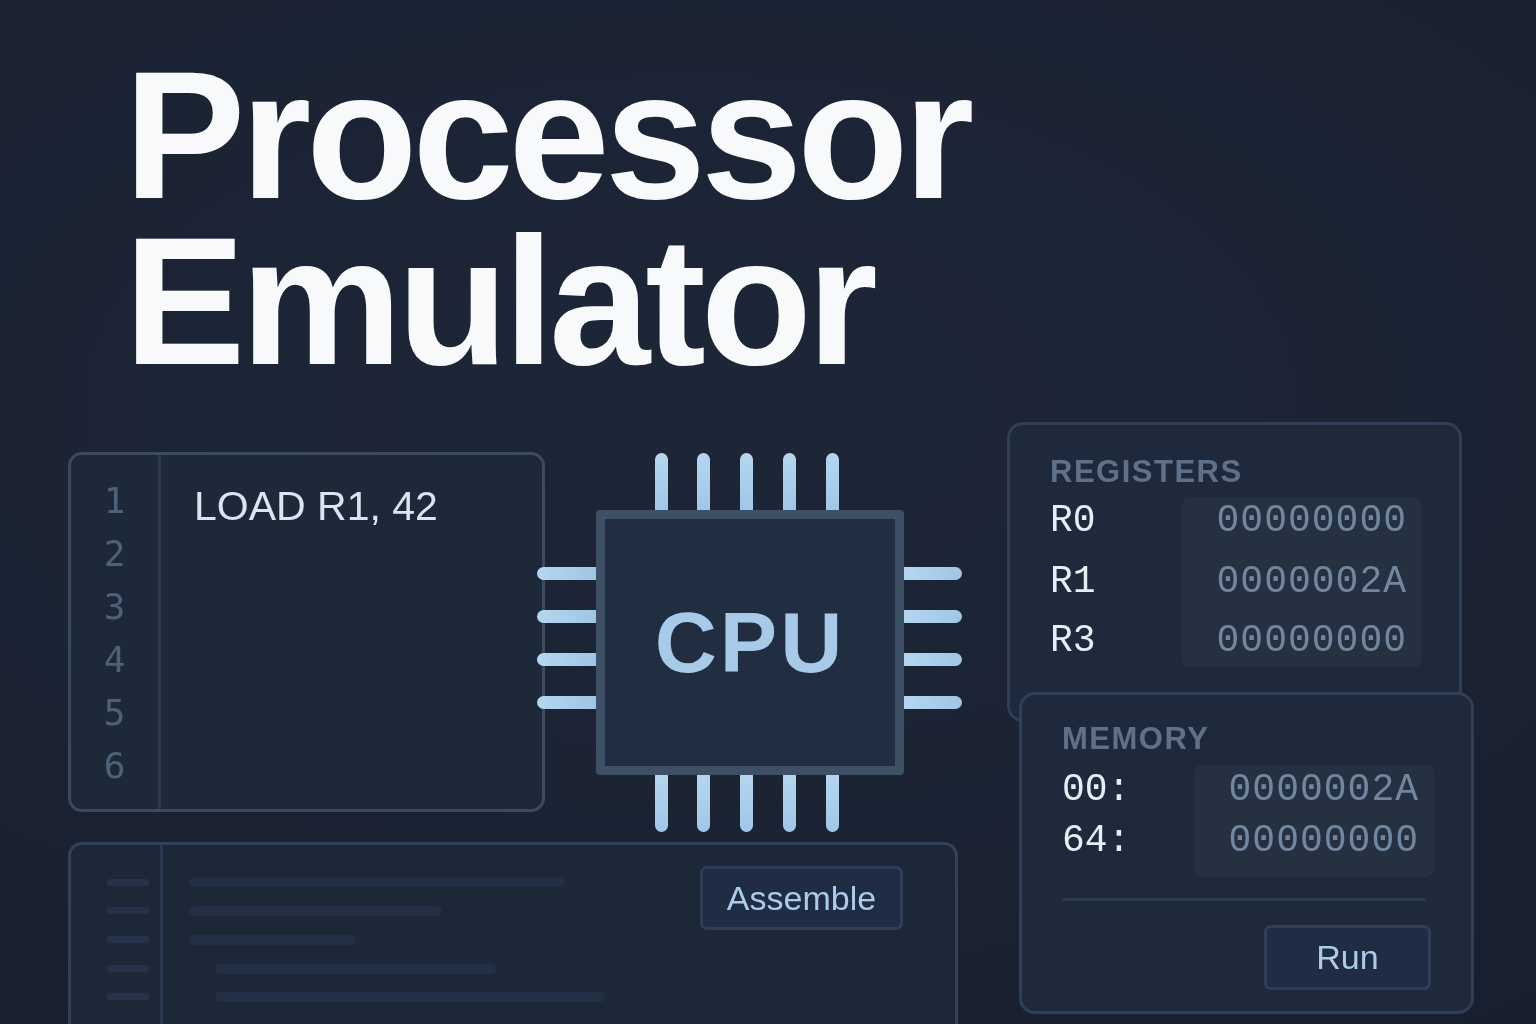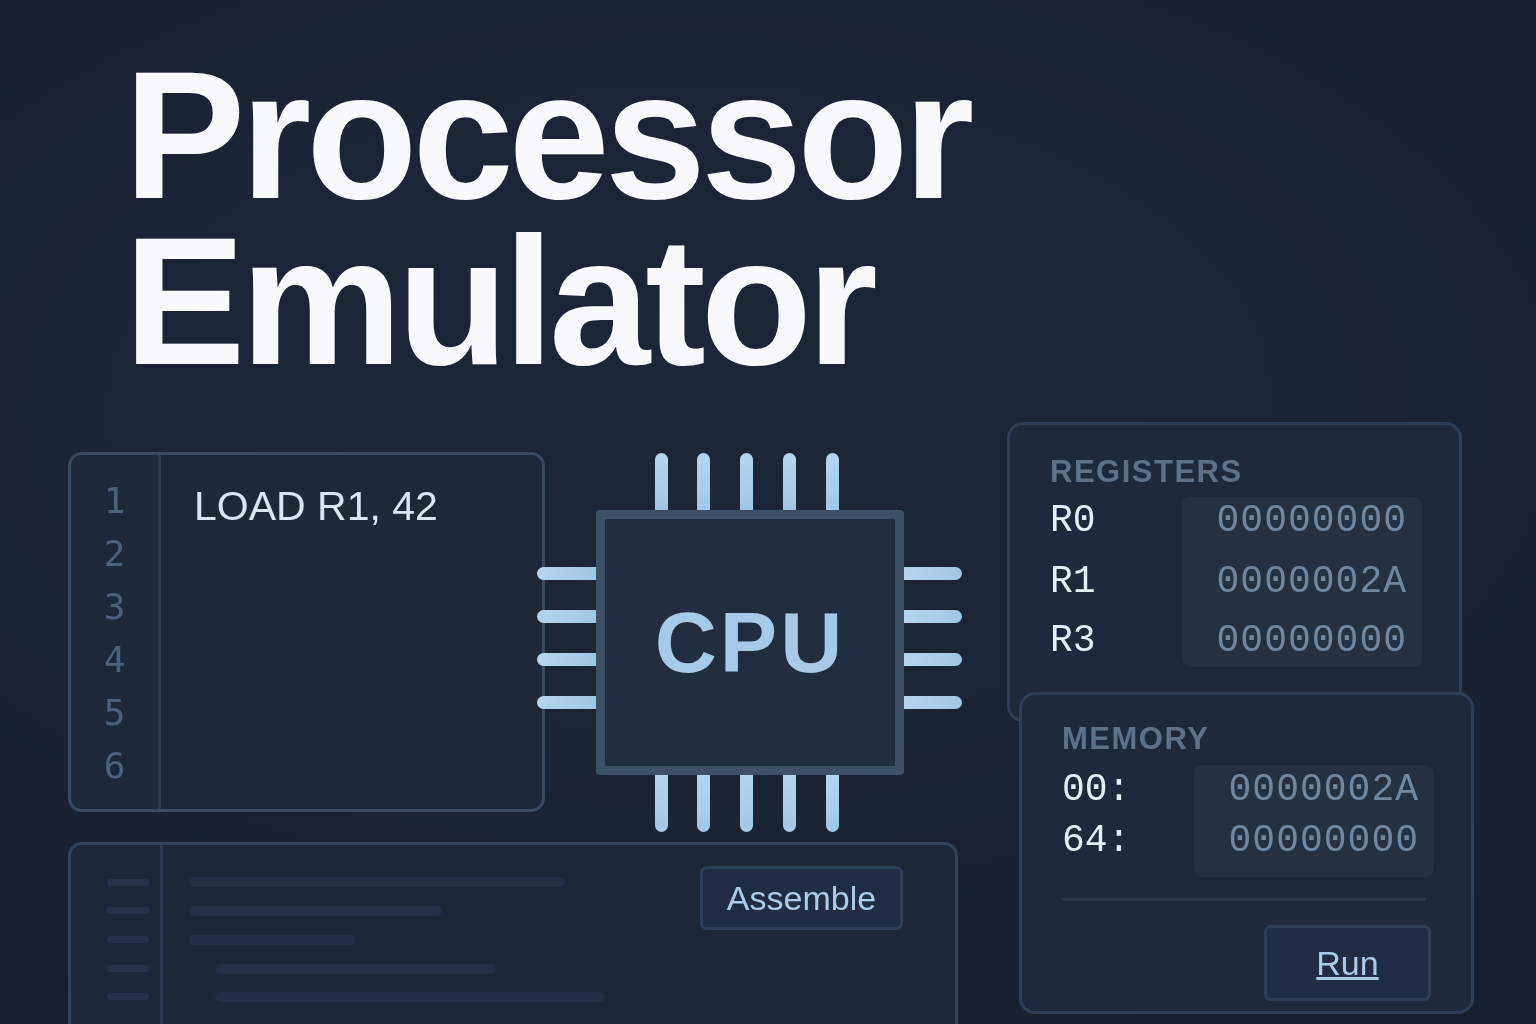--- a/index.html
+++ b/index.html
@@ -154,21 +154,21 @@
     border-radius: 7px;
     background: #1f2c44;
     color: #abcbe9;
     font-family: "Liberation Sans", sans-serif;
     font-size: 34px;
     display: flex; align-items: center; justify-content: center;
     cursor: pointer;
     z-index: 7;
   }
   #assemble-button { left: 700px; top: 866px; width: 203px; height: 64px; }
-  #run-button      { left: 1249px; top: 922px; width: 167px; height: 76px; text-decoration: underline; }
+  #run-button      { left: 1249px; top: 922px; width: 167px; height: 65px; }
 
   
   #output-panel {
     left: 68px; top: 842px;
     width: 890px; height: 210px;
     border: 3px solid #32425a;
     border-radius: 14px;
     background: #1c2737;
     z-index: 3;
     overflow: hidden;

